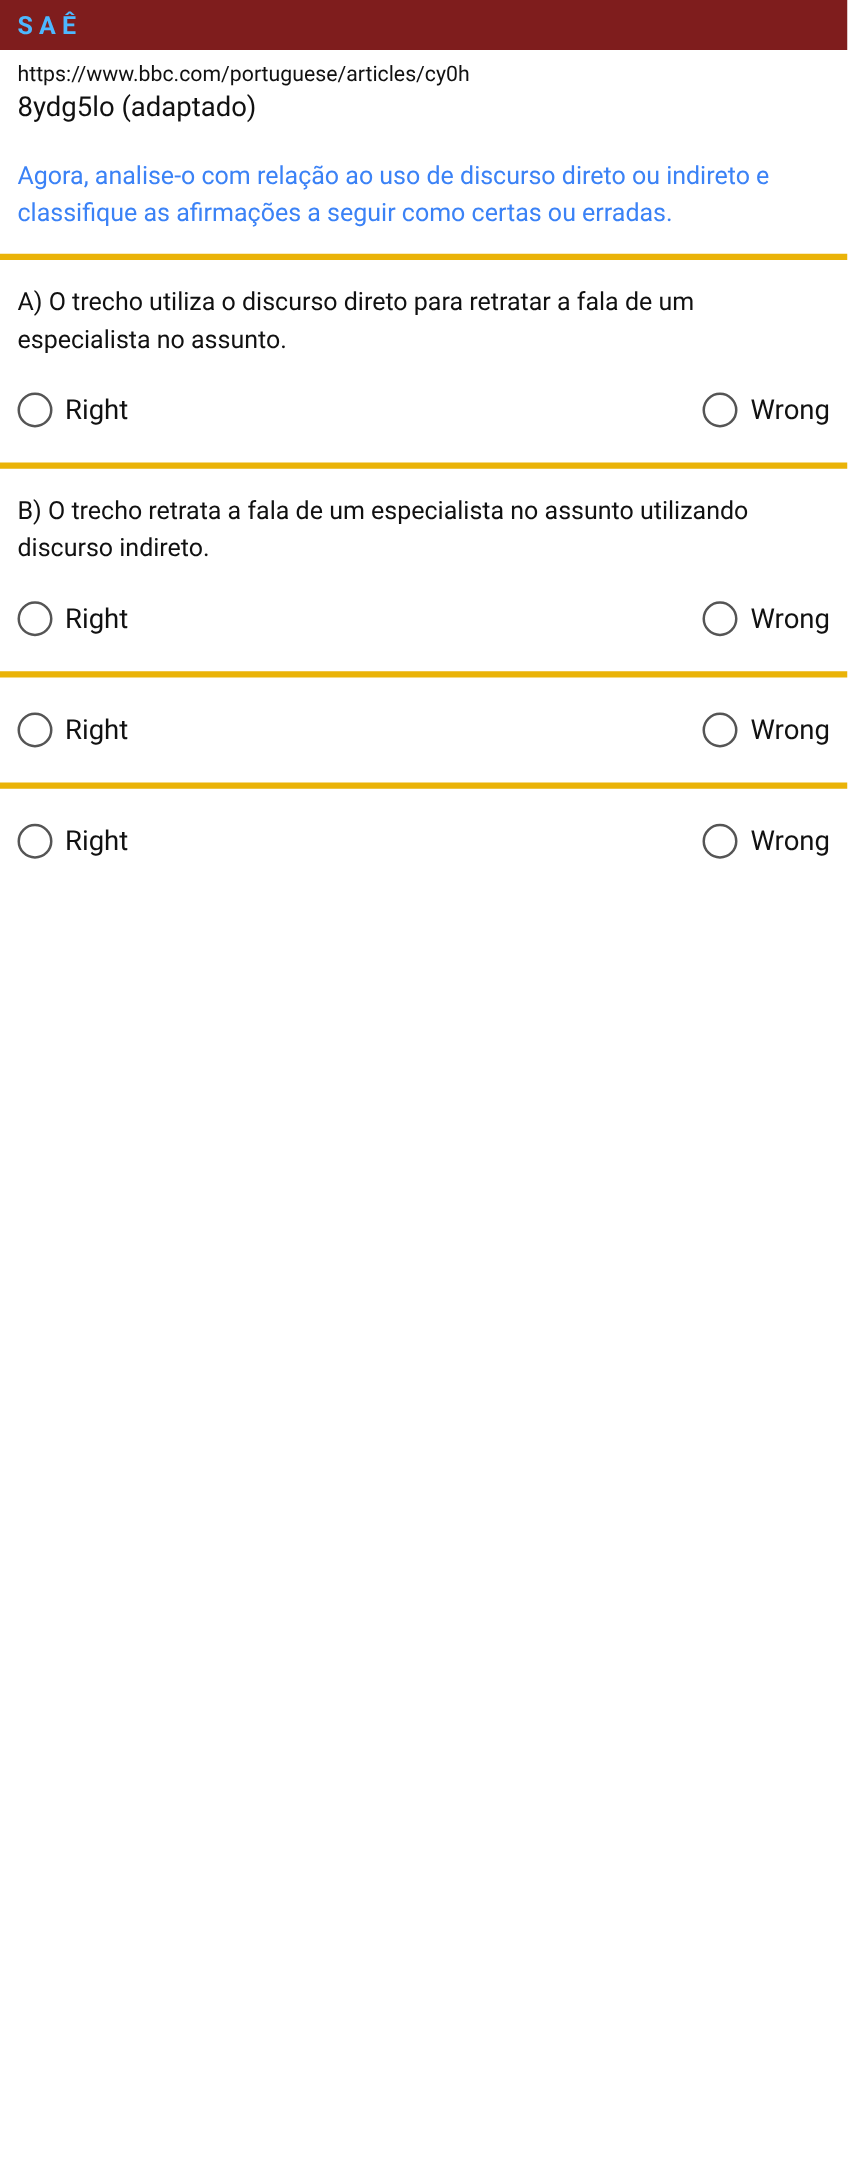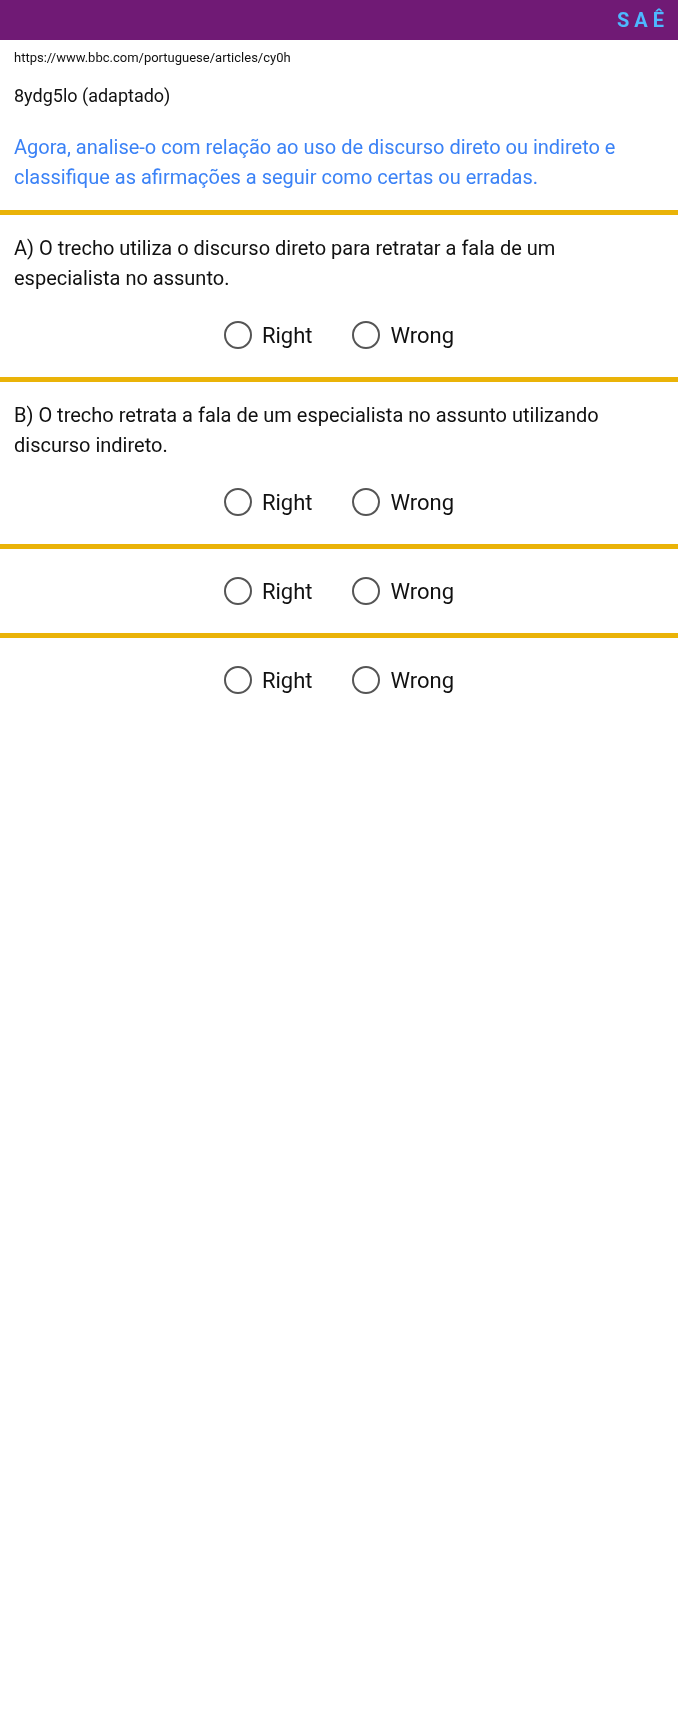--- a/index.html
+++ b/index.html
@@ -11,48 +11,46 @@
     body {
       background: #ffffff;
       font-family: -apple-system, BlinkMacSystemFont, 'Segoe UI', Roboto, Arial, sans-serif;
       font-size: 20px;
       color: #111111;
       width: 678px;
       min-height: 1733px;
     }
 
     .header-bar {
-      background: #701a75;
+      background: #7f1d1d;
       color: #ffffff;
       padding: 8px 14px;
       font-size: 18px;
       display: flex;
       align-items: center;
       gap: 8px;
-      justify-content: flex-end;
     }
 
     .header-letters {
       color: #4db8ff;
       font-weight: bold;
       font-size: 20px;
     }
 
     .url-section {
       padding: 10px 14px 4px 14px;
-      font-size: 13px;
+      font-size: 17px;
       color: #111;
       word-break: break-all;
     }
 
     .adapted {
       padding: 0 14px 16px 14px;
-      font-size: 18px;
+      font-size: 22px;
       color: #111;
-      margin-top: 16px;
     }
 
     .instructions {
       padding: 10px 14px 18px 14px;
       font-size: 20px;
       line-height: 1.5;
       color: #3b82f6;
     }
 
     .question-block {
@@ -63,21 +61,21 @@
     .question-text {
       font-size: 20px;
       line-height: 1.5;
       color: #111;
       margin-bottom: 18px;
     }
 
     .options-row {
       display: flex;
       align-items: center;
-      justify-content: center;
+      justify-content: space-between;
       gap: 40px;
       padding: 10px 0 18px 0;
     }
 
     .option {
       display: flex;
       align-items: center;
       gap: 10px;
       cursor: pointer;
     }

